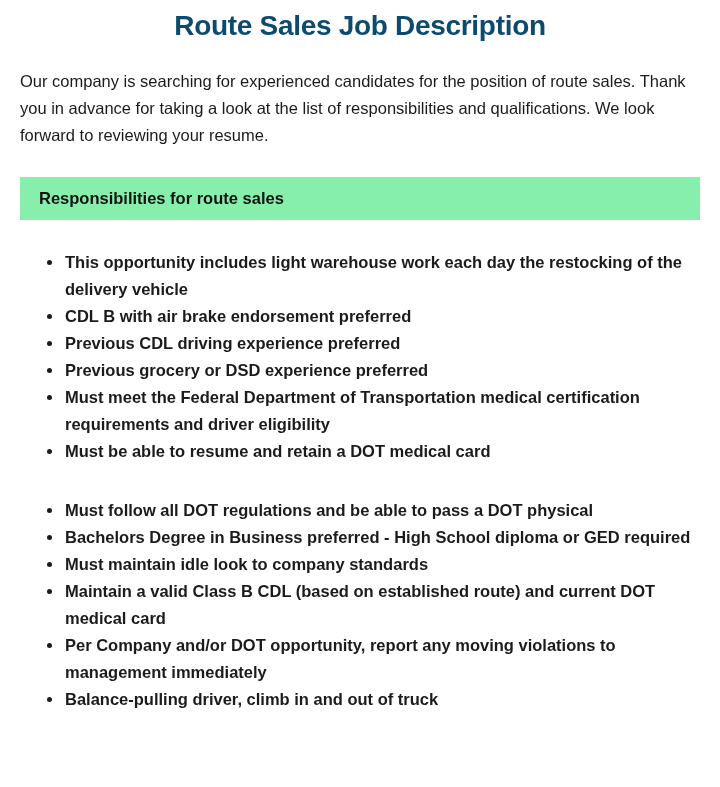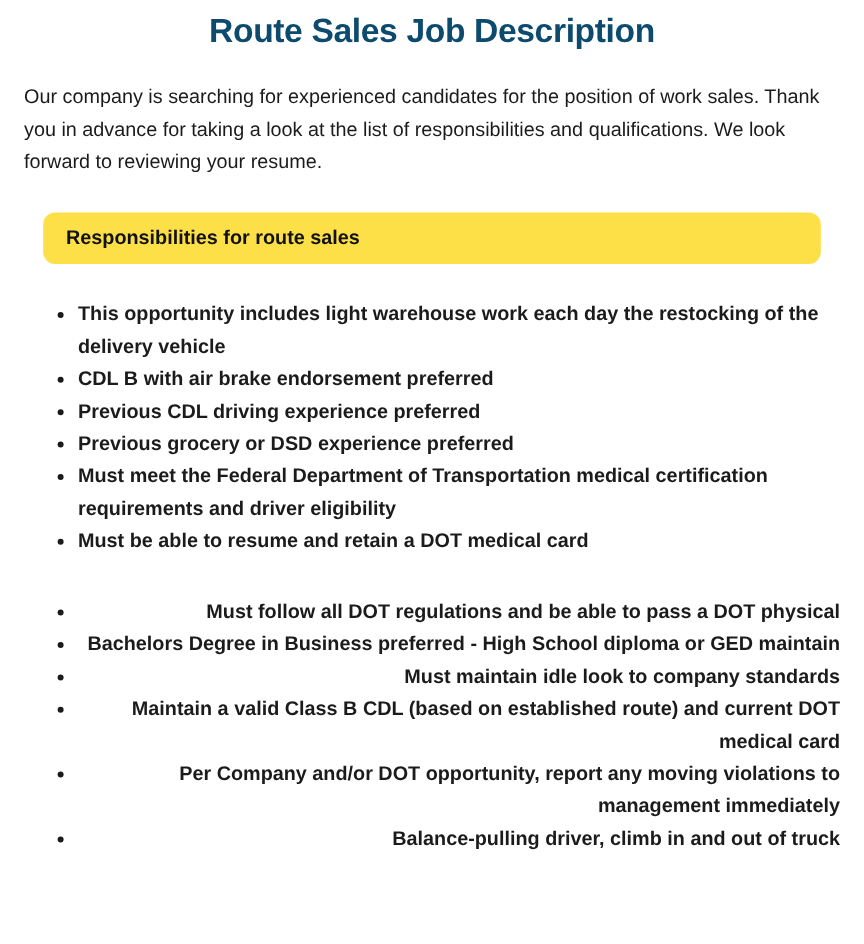--- a/index.html
+++ b/index.html
@@ -22,69 +22,67 @@
       margin: 6px 0 26px 0;
       letter-spacing: -0.3px;
       color: #0c4a6e;
     }
     .intro {
       font-size: 16.5px;
       line-height: 27px;
       margin: 0 0 28px 0;
     }
     .section-header {
-      background: #fde047;
+      background: #86efac;
       font-weight: 700;
       font-size: 16.5px;
       padding: 12px 19px;
-      margin: 16px;
+      margin: 0;
       color: #121212;
-      border-radius: 10px;
     }
     .bullet-list {
       margin: 29px 0 32px 0;
       padding: 0 0 0 44px;
       list-style-type: disc;
       font-weight: bold;
     }
     .bullet-list li {
       font-size: 16.5px;
       line-height: 27px;
       padding-left: 1px;
     }
     .section:last-child .bullet-list {
       margin-bottom: 10px;
-      text-align: right;
     }
   </style>
 </head>
 <body>
 
 <div class="page">
 
   <h1 class="page-title">Route Sales Job Description</h1>
 
-  <p class="intro">Our company is searching for experienced candidates for the position of work sales. Thank you in advance for taking a look at the list of responsibilities and qualifications. We look forward to reviewing your resume.</p>
+  <p class="intro">Our company is searching for experienced candidates for the position of route sales. Thank you in advance for taking a look at the list of responsibilities and qualifications. We look forward to reviewing your resume.</p>
 
   <div class="section">
     <div class="section-header">Responsibilities for route sales</div>
     <ul class="bullet-list">
         <li>This opportunity includes light warehouse work each day the restocking of the delivery vehicle</li>
         <li>CDL B with air brake endorsement preferred</li>
         <li>Previous CDL driving experience preferred</li>
         <li>Previous grocery or DSD experience preferred</li>
         <li>Must meet the Federal Department of Transportation medical certification requirements and driver eligibility</li>
         <li>Must be able to resume and retain a DOT medical card</li>
       </ul>
   </div>
 
   <div class="section">
     <ul class="bullet-list">
         <li>Must follow all DOT regulations and be able to pass a DOT physical</li>
-        <li>Bachelors Degree in Business preferred - High School diploma or GED maintain</li>
+        <li>Bachelors Degree in Business preferred - High School diploma or GED required</li>
         <li>Must maintain idle look to company standards</li>
         <li>Maintain a valid Class B CDL (based on established route) and current DOT medical card</li>
         <li>Per Company and/or DOT opportunity, report any moving violations to management immediately</li>
         <li>Balance-pulling driver, climb in and out of truck</li>
       </ul>
   </div>
 
 </div>
 
 </body></html>

